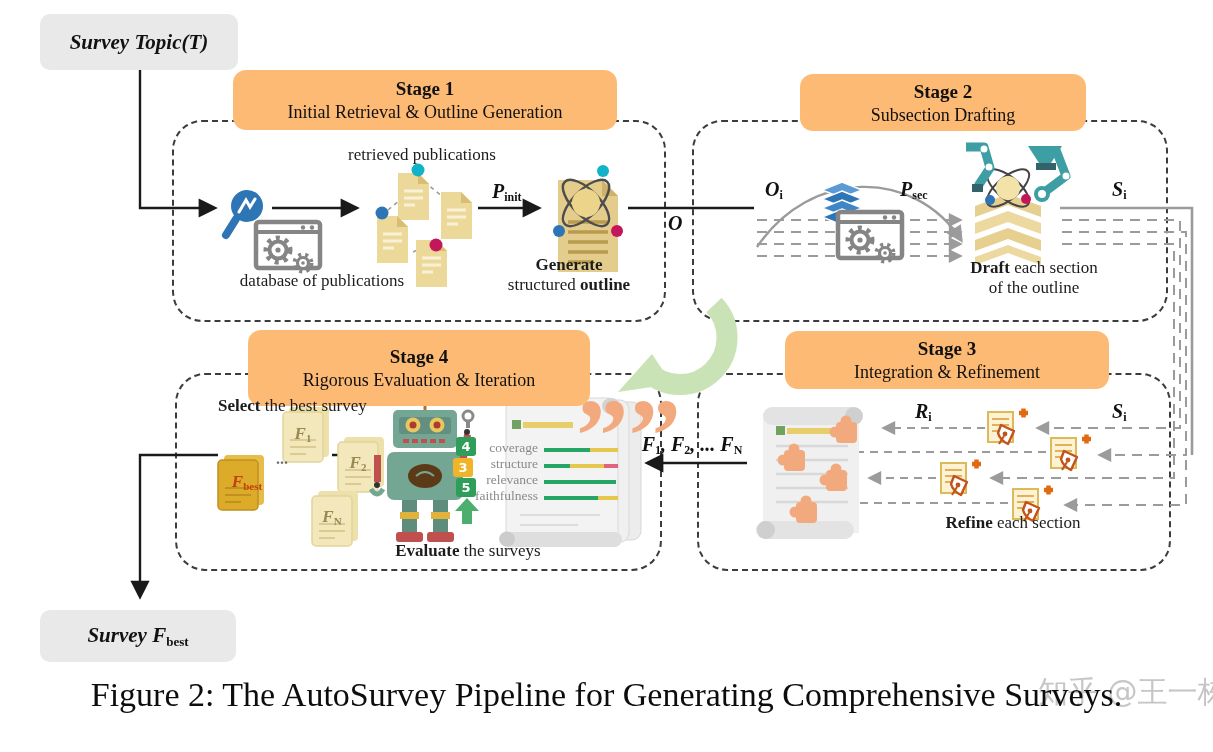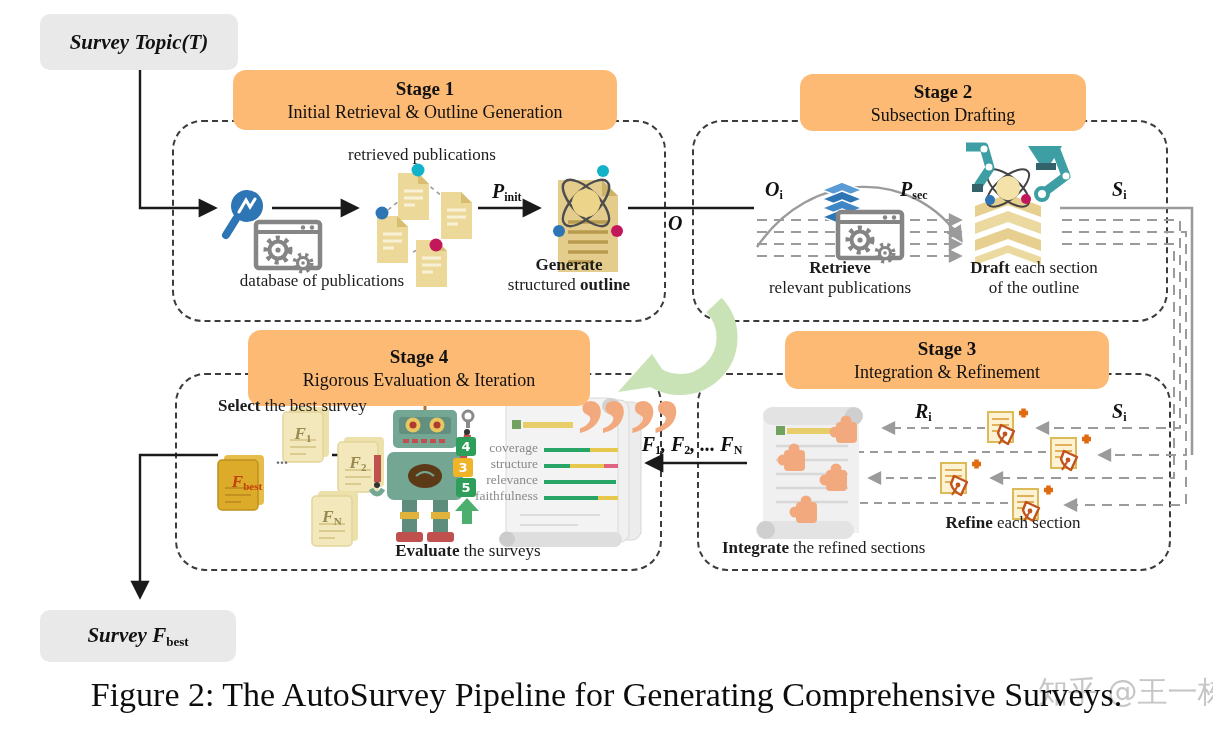--- a/index.html
+++ b/index.html
@@ -299,36 +299,29 @@
   <div class="math" style="left:492px;top:180px;"><span>P</span><sub>init</sub></div>
   <div class="math" style="left:668px;top:212px;">O</div>
   <div class="lbl center" style="left:569px;top:255px;">
     <span class="b">Generate</span><br>
     <span>structured</span> <span class="b">outline</span>
   </div>
 
   <div class="math" style="left:765px;top:178px;"><span>O</span><sub>i</sub></div>
   <div class="math" style="left:900px;top:178px;"><span>P</span><sub>sec</sub></div>
   <div class="math" style="left:1112px;top:178px;"><span>S</span><sub>i</sub></div>
-  <div class="lbl center" style="left:840px;top:258px;">
-    <span class="b">Retrieve</span><br>
-    <span>relevant publications</span>
-  </div>
   <div class="lbl center" style="left:1034px;top:258px;">
     <span class="b">Draft</span><span> each section</span><br>
     <span>of the outline</span>
   </div>
 
   <div class="math" style="left:915px;top:400px;"><span>R</span><sub>i</sub></div>
   <div class="math" style="left:1112px;top:400px;"><span>S</span><sub>i</sub></div>
   <div class="lbl center" style="left:1013px;top:513px;">
     <span class="b">Refine</span><span> each section</span>
-  </div>
-  <div class="lbl" style="left:722px;top:538px;">
-    <span class="b">Integrate</span><span> the refined sections</span>
   </div>
   <div class="math center" style="left:692px;top:433px;">
     <span>F</span><sub>1</sub><span>, </span><span>F</span><sub>2</sub><span>, ... </span><span>F</span><sub>N</sub>
   </div>
 
   <div class="lbl" style="left:218px;top:396px;">
     <span class="b">Select</span><span> the best survey</span>
   </div>
   <div class="lbl center" style="left:468px;top:541px;">
     <span class="b">Evaluate</span><span> the surveys</span>

